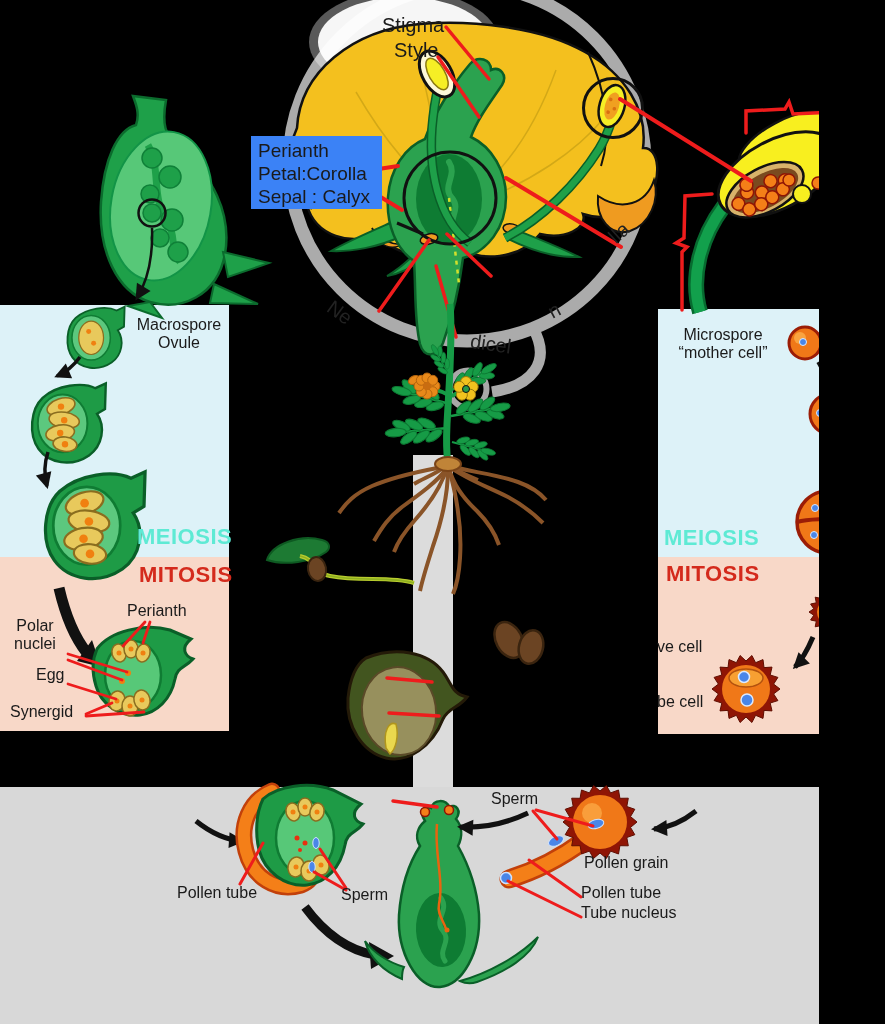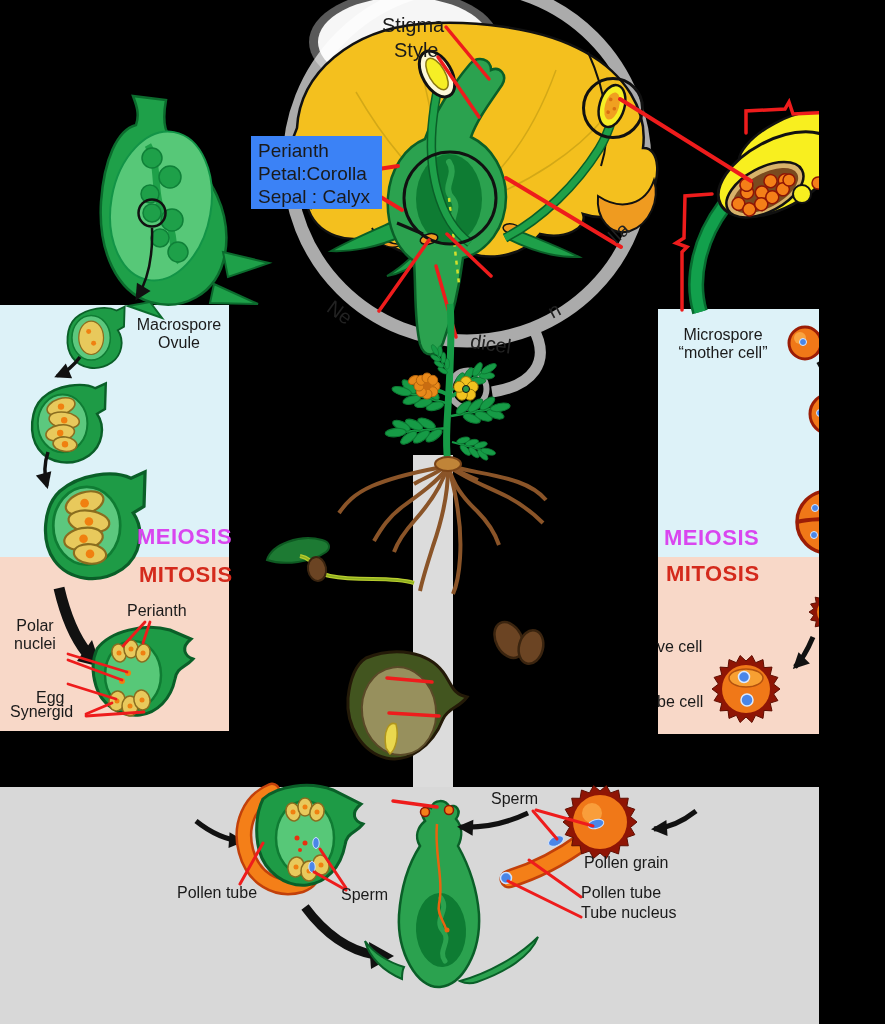--- a/index.html
+++ b/index.html
@@ -7,21 +7,21 @@
          font-family:"Liberation Sans",sans-serif;}
   .panel{position:absolute;}
   .p-blue{background:#ddf2f8;}
   .p-pink{background:#f8d8c8;}
   .p-gray{background:#d8d8d8;}
   .bar{position:absolute;background:#dcdcdc;}
   svg.art{position:absolute;left:0;top:0;}
   .lbl{position:absolute;font-size:16px;color:#1a1a1a;line-height:1.12;white-space:nowrap;}
   .ctr{text-align:center;}
   .hdr{position:absolute;font-size:22px;font-weight:bold;letter-spacing:.5px;white-space:nowrap;}
-  .hdr-blue{color:#d946ef;text-align:right;}
+  .hdr-blue{color:#5eead4;text-align:right;}
   .hdr-red{color:#d42a1c;}
   .frag{position:absolute;font-size:20px;color:#222;white-space:nowrap;transform-origin:left top;}
   .peri{position:absolute;left:251px;top:136px;width:131px;height:73px;background:#3b82f6;
         font-size:19px;line-height:23px;padding:3px 0 0 7px;color:#1a1a1a;box-sizing:border-box;}
   .caption{position:absolute;font-size:16.5px;font-weight:bold;color:#2222dd;white-space:nowrap;}
 </style>
 </head>
 <body>
 
 <div class="stage">
@@ -469,21 +469,21 @@
     <div>Macrospore</div>
     <div>Ovule</div>
   </div>
   <div class="hdr hdr-blue" style="left:137px;top:524px;">MEIOSIS</div>
   <div class="hdr hdr-red" style="left:139px;top:562px;">MITOSIS</div>
   <div class="lbl" style="left:127px;top:602px;">Perianth</div>
   <div class="lbl ctr" style="left:10px;top:617px;width:50px;">
     <div>Polar</div>
     <div>nuclei</div>
   </div>
-  <div class="lbl" style="left:36px;top:689px;">Egg</div>
+  <div class="lbl" style="left:36px;top:666px;">Egg</div>
   <div class="lbl" style="left:10px;top:703px;">Synergid</div>
 
   <div class="lbl ctr" style="left:664px;top:326px;width:118px;">
     <div>Microspore</div>
     <div>“mother cell”</div>
   </div>
   <div class="hdr hdr-blue" style="left:664px;top:525px;">MEIOSIS</div>
   <div class="hdr hdr-red" style="left:666px;top:561px;">MITOSIS</div>
   <div class="lbl" style="left:657px;top:638px;">ve cell</div>
   <div class="lbl" style="left:657px;top:693px;">be cell</div>

